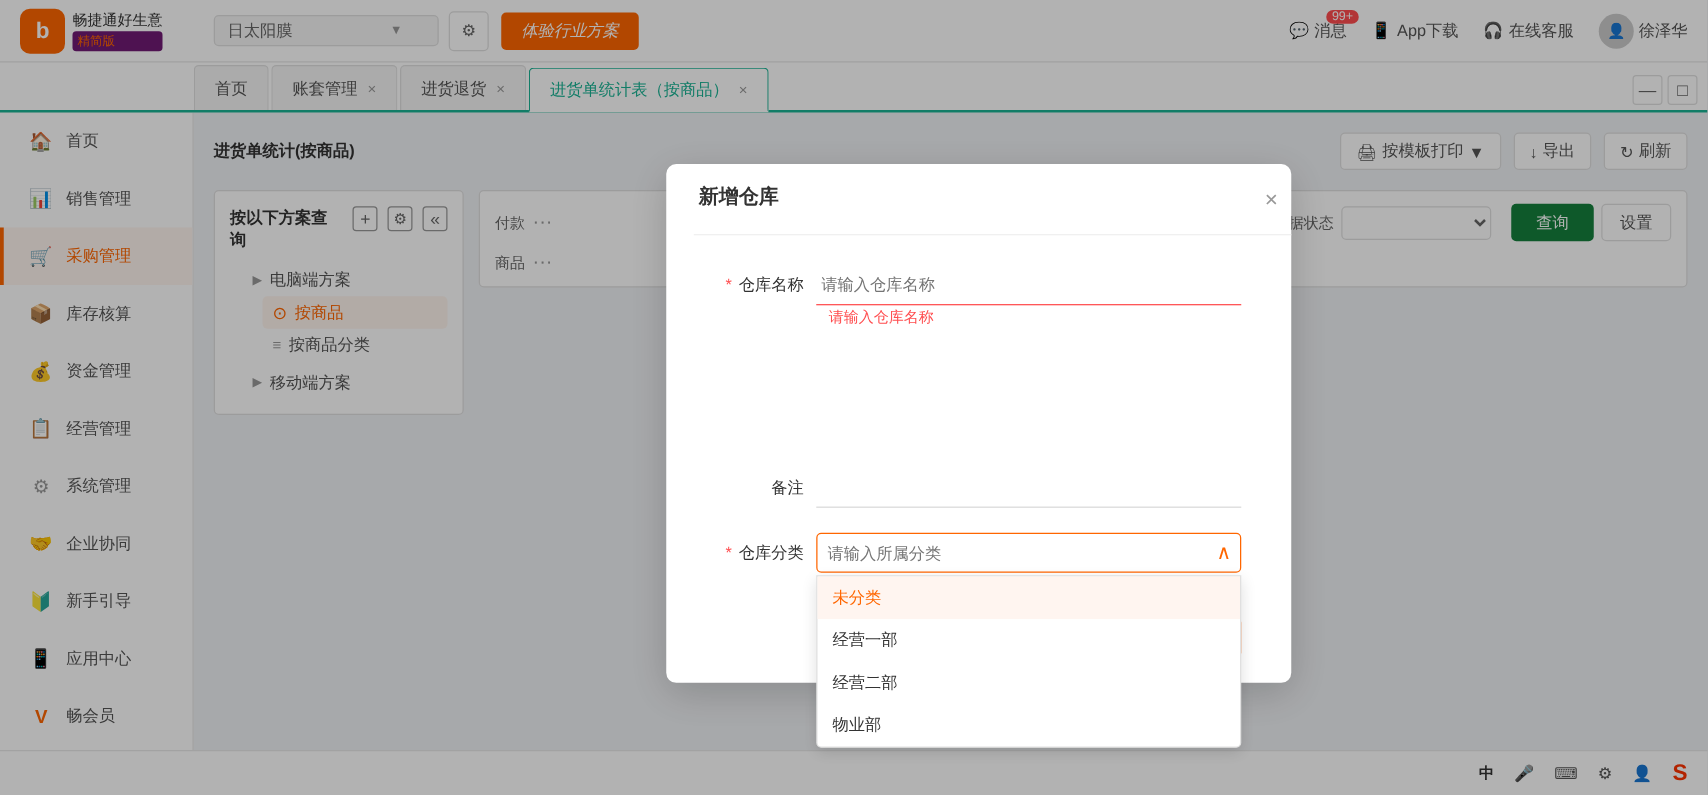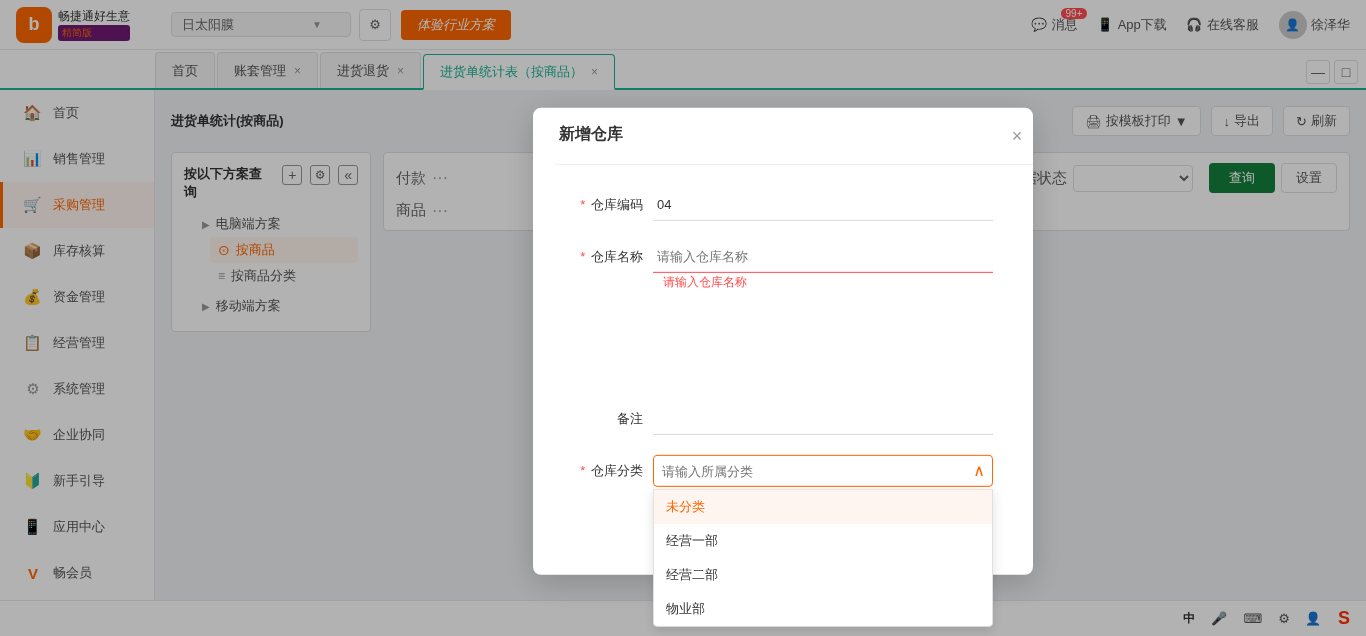--- a/index.html
+++ b/index.html
@@ -448,21 +448,21 @@
       cursor: pointer;
       font-size: 13px;
     }
 
     
     .bg-content {
       text-align: center;
       margin-top: 60px;
       color: #999;
     }
-    .filter-label { color: #666; font-size: 15px; white-space: nowrap; }
+    .filter-label { color: #666; font-size: 12px; white-space: nowrap; }
     .filter-select {
       border: 1px solid #e0e0e0;
       border-radius: 4px;
       padding: 4px 8px;
       color: #666;
       font-size: 13px;
       background: #fff;
       cursor: pointer;
       width: 120px;
     }
@@ -703,27 +703,20 @@
 <div class="overlay"></div>
 
 <div class="modal">
   <div class="modal-header">
     <span class="modal-title">新增仓库</span>
     <div class="modal-close">×</div>
   </div>
 
   <div class="modal-body">
 
-    <div class="form-row">
-      <div class="form-label">
-        <span class="required-star">*</span>
-        <span>仓库编码</span>
-      </div>
-      <input type="text" class="form-input" value="04" style="">
-    </div>
 
     <div class="form-row" style="margin-bottom:30px;">
       <div class="form-label">
         <span class="required-star">*</span>
         <span>仓库名称</span>
       </div>
       <input type="text" class="form-input error" placeholder="请输入仓库名称" style="">
       <span class="error-msg">请输入仓库名称</span>
     </div>
 

